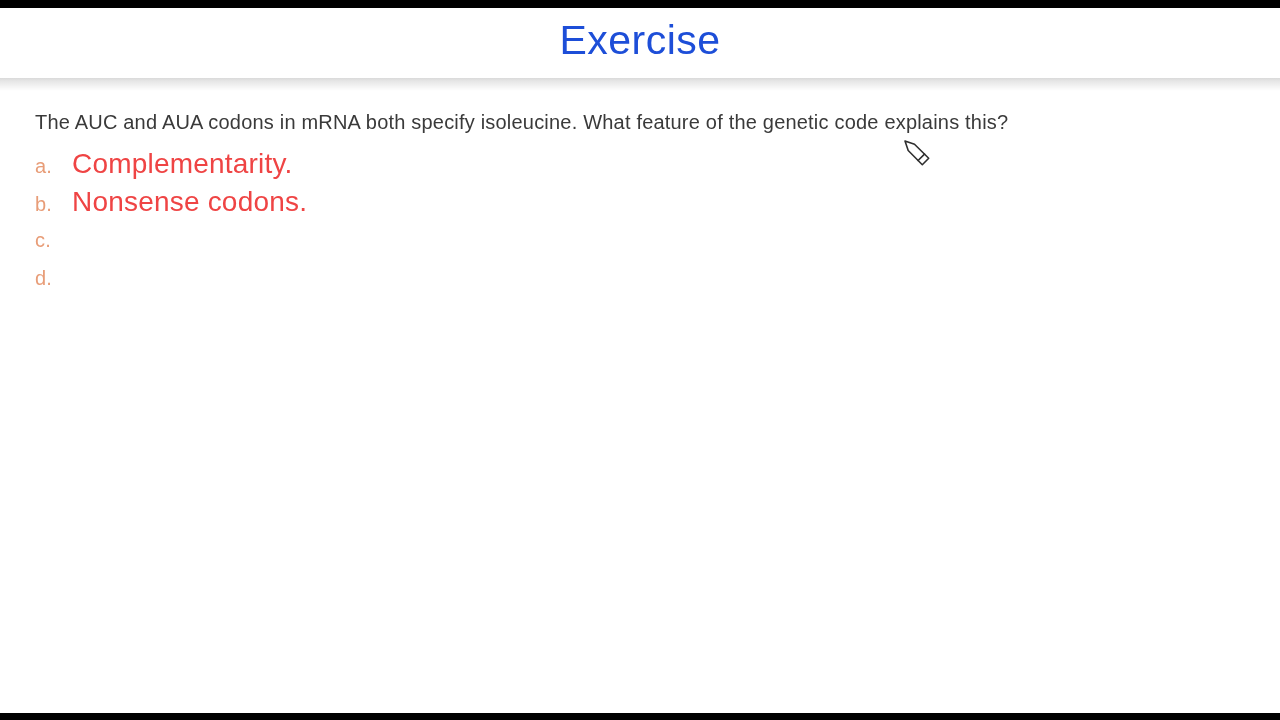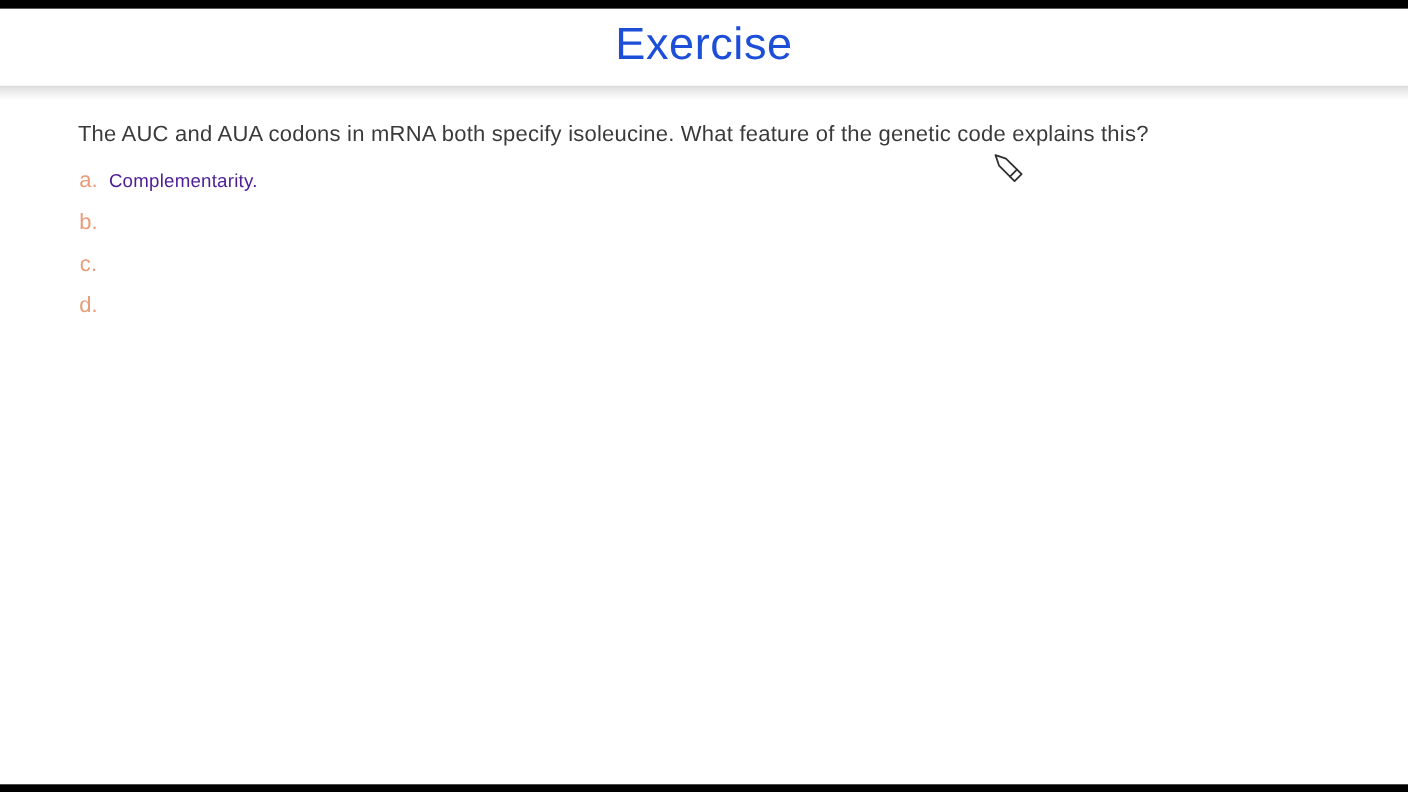--- a/index.html
+++ b/index.html
@@ -30,22 +30,21 @@
   }
   .header-divider {
     position: absolute;
     top: 78px; left: 0; width: 1280px; height: 14px;
     background: linear-gradient(to bottom, #d9d9d9 0px, #e6e6e6 3px, rgba(0,0,0,0.06) 7px, rgba(0,0,0,0) 13px);
   }
 
   .slide-main {
     position: absolute;
     top: 92px; left: 0; width: 1100px;
-    padding: 16px 47px 0 62px;
-    text-align: center;
+    padding: 16px 47px 0 35px;
   }
   .question {
     font-size: 20px;
     line-height: 28px;
     color: #3a3a3a;
     letter-spacing: 0.2px;
   }
   .options {
     list-style: none;
     margin-top: 9px;
@@ -57,22 +56,22 @@
     line-height: 38px;
   }
   .option-letter {
     width: 37px;
     flex: 0 0 37px;
     font-size: 20px;
     color: #e89d78;
     letter-spacing: 0.2px;
   }
   .option-text {
-    font-size: 17px;
-    color: #4c1d95;
+    font-size: 28px;
+    color: #ef4444;
     letter-spacing: 0.2px;
   }
 
   .pencil-cursor {
     position: absolute;
     left: 898px; top: 135px;
     width: 40px; height: 40px;
     pointer-events: none;
   }
 </style>
@@ -89,20 +88,21 @@
 <main class="slide-main">
   <p class="question">The AUC and AUA codons in mRNA both specify isoleucine. What feature of the genetic code explains this?</p>
 
   <ol class="options">
     <li class="option-row">
       <span class="option-letter">a.</span>
       <span class="option-text">Complementarity.</span>
     </li>
     <li class="option-row">
       <span class="option-letter">b.</span>
+      <span class="option-text">Nonsense codons.</span>
     </li>
     <li class="option-row">
       <span class="option-letter">c.</span>
     </li>
     <li class="option-row">
       <span class="option-letter">d.</span>
     </li>
   </ol>
 </main>
 

